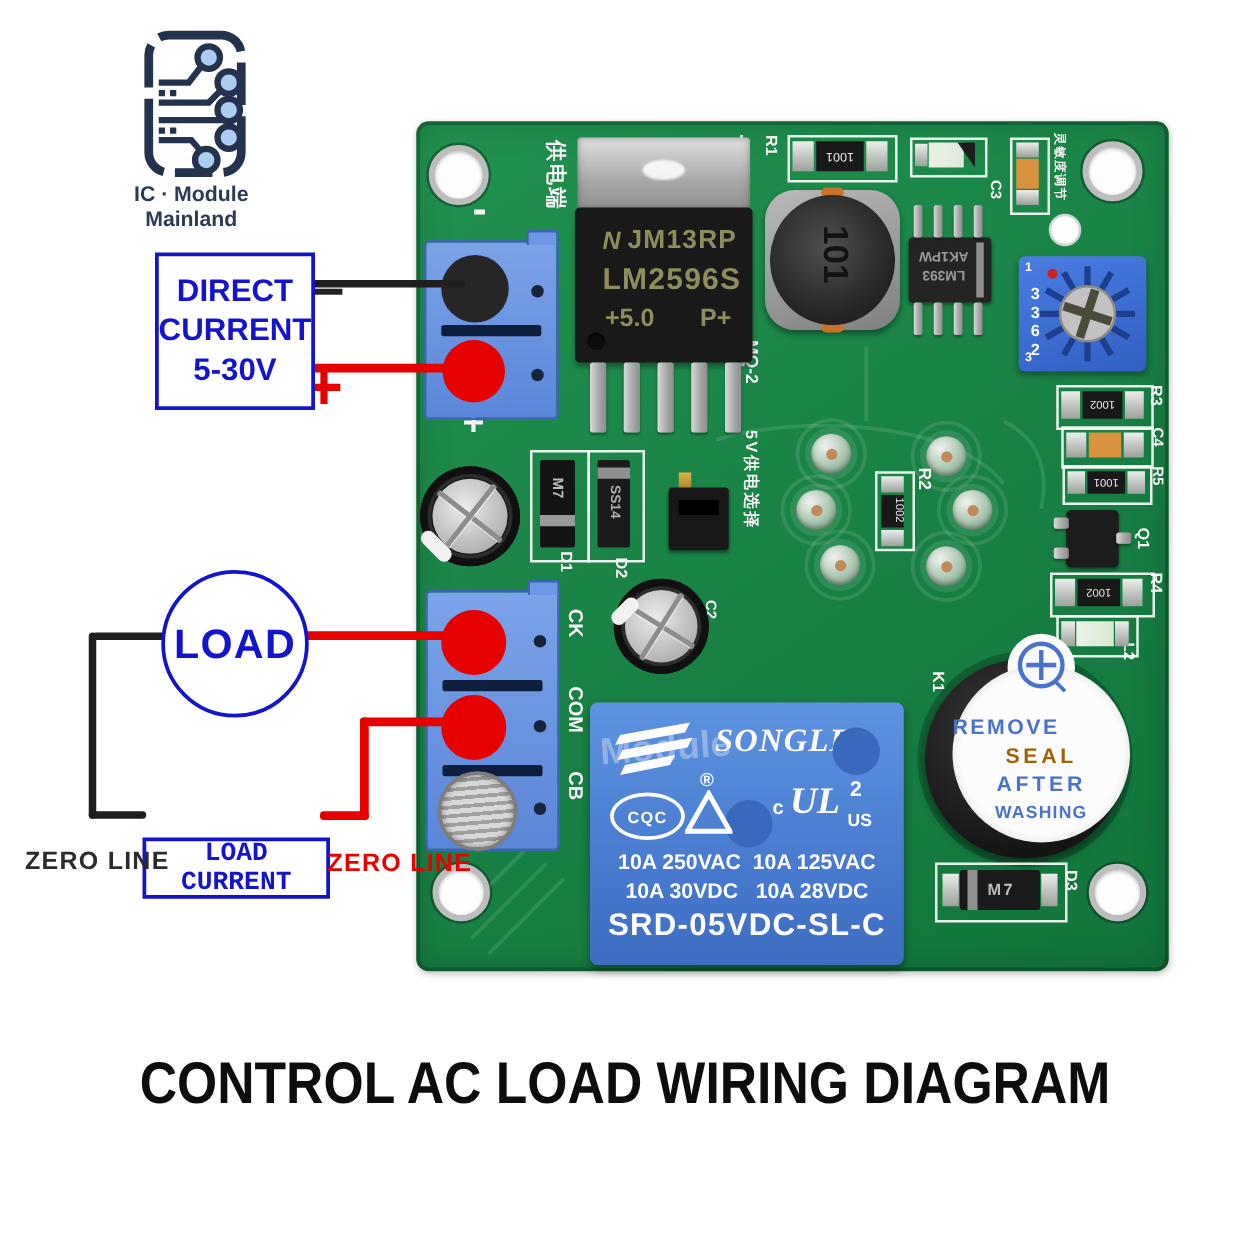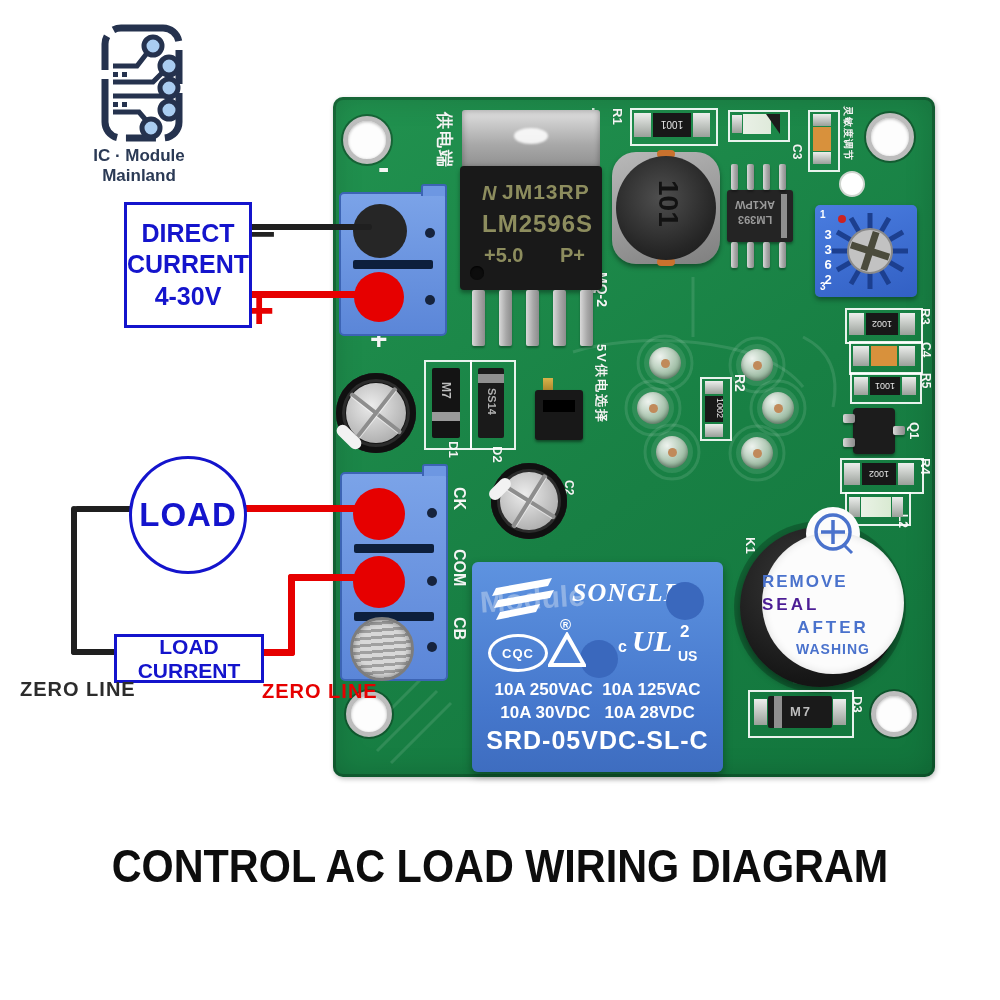--- a/index.html
+++ b/index.html
@@ -45,21 +45,21 @@
        box-shadow:0 0 0 5px rgba(255,255,255,.10), inset 0 -2px 4px rgba(0,0,0,.35);}
   .padcirc:after{content:"";position:absolute;left:38%;top:38%;width:9px;height:9px;border-radius:50%;
        background:#c08a5a;}
   .ann-blue{color:#1414cc;}
 </style>
 </head>
 <body>
 
 <div id="canvas">
 
-  <div class="abs" style="left:74px;top:20px;width:130px;height:150px;">
+  <div class="abs" style="left:88px;top:20px;width:130px;height:150px;">
     <svg class="abs" style="left:12px;top:2px;" width="110" height="122" viewBox="0 0 96 122">
       <rect x="12" y="6" width="74" height="110" rx="16" fill="none" stroke="#25324e" stroke-width="7" stroke-dasharray="64 9 34 9 52 9 30 9"></rect>
       <path d="M20,44 h24 l14,-18" fill="none" stroke="#25324e" stroke-width="5"></path>
       <path d="M20,60 h40 l14,-14" fill="none" stroke="#25324e" stroke-width="5"></path>
       <path d="M20,74 h52" fill="none" stroke="#25324e" stroke-width="5"></path>
       <path d="M20,90 h26 l12,14" fill="none" stroke="#25324e" stroke-width="5"></path>
       <rect x="20" y="50" width="5" height="5" fill="#25324e"></rect>
         <rect x="29" y="50" width="5" height="5" fill="#25324e"></rect>
       <rect x="20" y="80" width="5" height="5" fill="#25324e"></rect>
         <rect x="29" y="80" width="5" height="5" fill="#25324e"></rect>
@@ -120,21 +120,21 @@
     <div class="screwdot" style="left:84px;top:101px;width:10px;height:10px;"></div>
   </div>
 
   <div class="wire" style="left:247px;top:224px;width:125px;height:6px;"></div>
   <div class="wire red" style="left:247px;top:291px;width:125px;height:7px;"></div>
   <div class="abs b" style="left:250px;top:214px;font-size:44px;color:#222;line-height:.9;">−</div>
   <div class="abs b" style="left:244px;top:284px;font-size:52px;color:#e60000;line-height:1;">+</div>
   <div class="annbox" style="left:124px;top:202px;width:122px;height:120px;font-size:25px;line-height:1.25;flex-direction:column;">
     <span>DIRECT</span>
     <span>CURRENT</span>
-    <span>4-30V</span>
+    <span>5-30V</span>
   </div>
 
   <div class="abs" style="left:462px;top:110px;width:138px;height:58px;border-radius:3px;
        background:linear-gradient(180deg,#e0e0e0,#a8a8a8 60%,#8f8f8f);box-shadow:inset 0 0 6px rgba(0,0,0,.35);">
     <div class="abs" style="left:52px;top:18px;width:34px;height:16px;border-radius:50%;background:rgba(255,255,255,.85);filter:blur(1px);"></div>
   </div>
   <div class="abs" style="left:460px;top:166px;width:142px;height:124px;background:#191919;border-radius:4px;
        box-shadow:0 3px 4px rgba(0,0,0,.35);color:#8d8d5e;font-weight:bold;">
     <div class="abs" style="left:22px;top:16px;font-size:20px;font-style:italic;">N</div>
     <div class="abs" style="left:42px;top:14px;font-size:21px;letter-spacing:1px;">JM13RP</div>
@@ -331,21 +331,21 @@
   <div class="wire" style="left:71px;top:506px;width:6px;height:149px;"></div>
   <div class="wire" style="left:71px;top:649px;width:46px;height:6px;"></div>
   <div class="wire red" style="left:238px;top:505px;width:140px;height:7px;"></div>
   <div class="wire red" style="left:256px;top:649px;width:39px;height:7px;"></div>
   <div class="wire red" style="left:288px;top:574px;width:7px;height:82px;"></div>
   <div class="wire red" style="left:288px;top:574px;width:90px;height:7px;"></div>
   <div class="abs" style="left:129px;top:456px;width:112px;height:112px;border-radius:50%;border:3px solid #1414cc;background:#fff;
        display:flex;align-items:center;justify-content:center;">
     <span class="b ann-blue" style="font-size:33px;letter-spacing:1px;">LOAD</span>
   </div>
-  <div class="annbox" style="left:114px;top:634px;width:144px;height:43px;font-size:21px;">
+  <div class="annbox" style="left:114px;top:670px;width:144px;height:43px;font-size:21px;font-family:Liberation Mono, monospace;">
     <span>LOAD CURRENT</span>
   </div>
   <div class="abs b" style="left:20px;top:678px;font-size:20px;color:#2c2c2c;letter-spacing:1px;">ZERO LINE</div>
   <div class="abs b" style="left:262px;top:680px;font-size:20px;color:#e60000;letter-spacing:1px;">ZERO LINE</div>
 
   <div class="abs" style="left:472px;top:562px;width:251px;height:210px;border-radius:6px;
        background:linear-gradient(180deg,#5e93e0,#4577cc 70%,#3e6dc0);box-shadow:0 4px 8px rgba(0,0,0,.35);color:#fff;">
     <div class="abs" style="left:8px;top:20px;font-size:30px;font-weight:bold;color:rgba(235,238,245,.38);transform:rotate(-4deg);">Module</div>
     <svg class="abs" style="left:18px;top:12px;" width="74" height="50" viewBox="0 0 74 50">
       <polygon points="6,14 62,4 58,12 2,22" fill="#fff"></polygon>
@@ -376,21 +376,21 @@
       <span>10A 30VDC</span>&nbsp;&nbsp;&nbsp;<span>10A 28VDC</span>
     </div>
     <div class="abs b" style="left:0;top:164px;width:251px;text-align:center;font-size:25px;letter-spacing:1px;">SRD-05VDC-SL-C</div>
   </div>
 
   <div class="dot" style="left:740px;top:527px;width:160px;height:160px;
        background:radial-gradient(circle at 40% 35%,#3a3a3a,#151515 70%);box-shadow:0 4px 8px rgba(0,0,0,.4);"></div>
   <div class="dot" style="left:806px;top:507px;width:54px;height:54px;background:#fcfcfc;"></div>
   <div class="dot" style="left:762px;top:532px;width:142px;height:142px;background:#fcfcfc;box-shadow:inset 0 0 8px rgba(0,0,0,.12);">
     <div class="abs b" style="left:0;top:40px;width:142px;text-align:left;color:#4a72cc;font-size:17px;letter-spacing:2px;">REMOVE</div>
-    <div class="abs b" style="left:0;top:63px;width:142px;color:#4c1d95;font-size:17px;letter-spacing:3px;">SEAL</div>
+    <div class="abs b" style="left:0;top:63px;width:142px;text-align:center;color:#a16207;font-size:17px;letter-spacing:3px;">SEAL</div>
     <div class="abs b" style="left:0;top:86px;width:142px;text-align:center;color:#4a72cc;font-size:17px;letter-spacing:3px;">AFTER</div>
     <div class="abs b" style="left:0;top:109px;width:142px;text-align:center;color:#4a72cc;font-size:14px;letter-spacing:1px;">WASHING</div>
   </div>
   <svg class="abs" style="left:810px;top:511px;" width="46" height="46" viewBox="0 0 46 46">
     <circle cx="23" cy="21" r="17" fill="none" stroke="#4a72cc" stroke-width="3.5"></circle>
     <line x1="23" y1="9" x2="23" y2="33" stroke="#4a72cc" stroke-width="3.5"></line>
     <line x1="11" y1="21" x2="35" y2="21" stroke="#4a72cc" stroke-width="3.5"></line>
     <line x1="33" y1="33" x2="42" y2="42" stroke="#4a72cc" stroke-width="3"></line>
   </svg>
 

